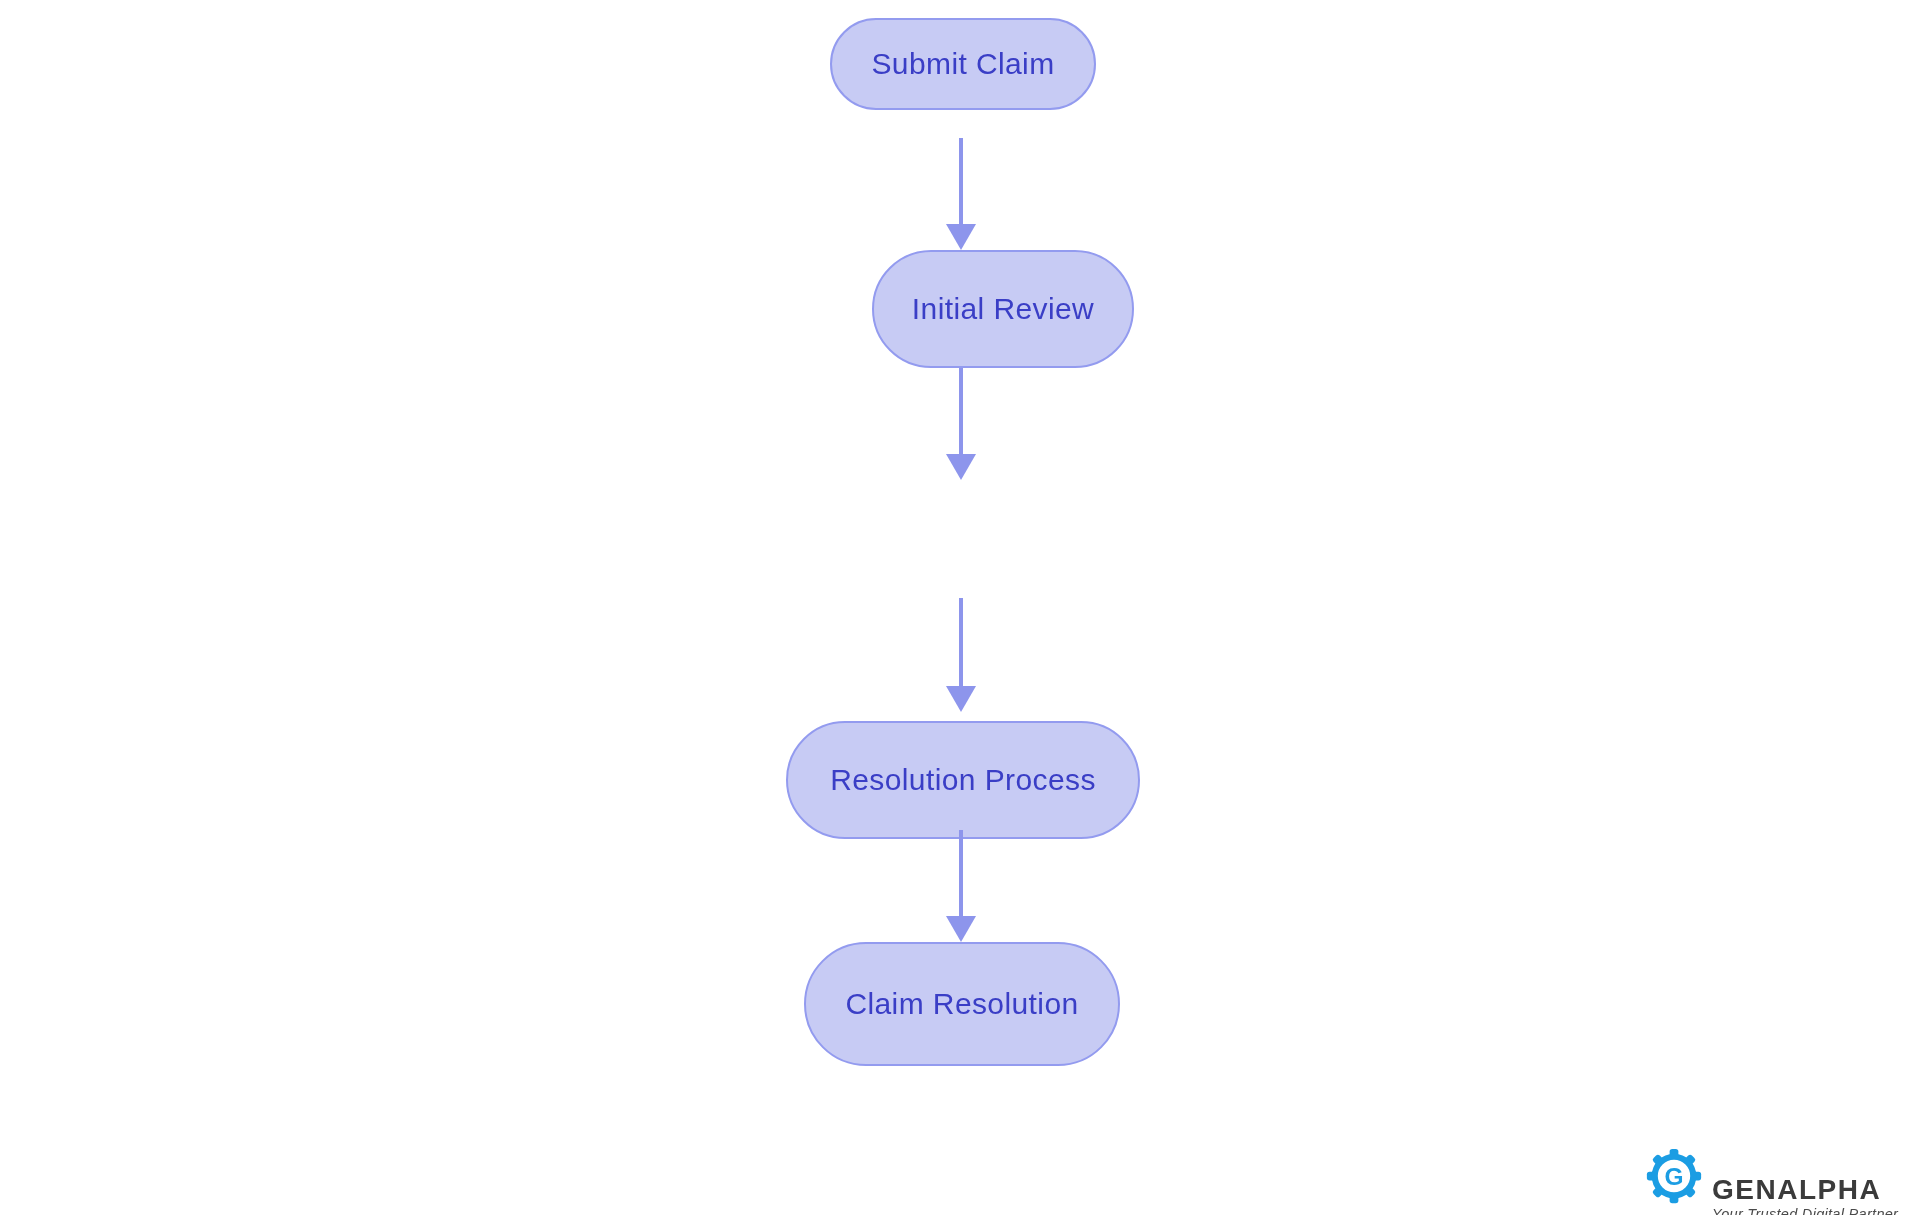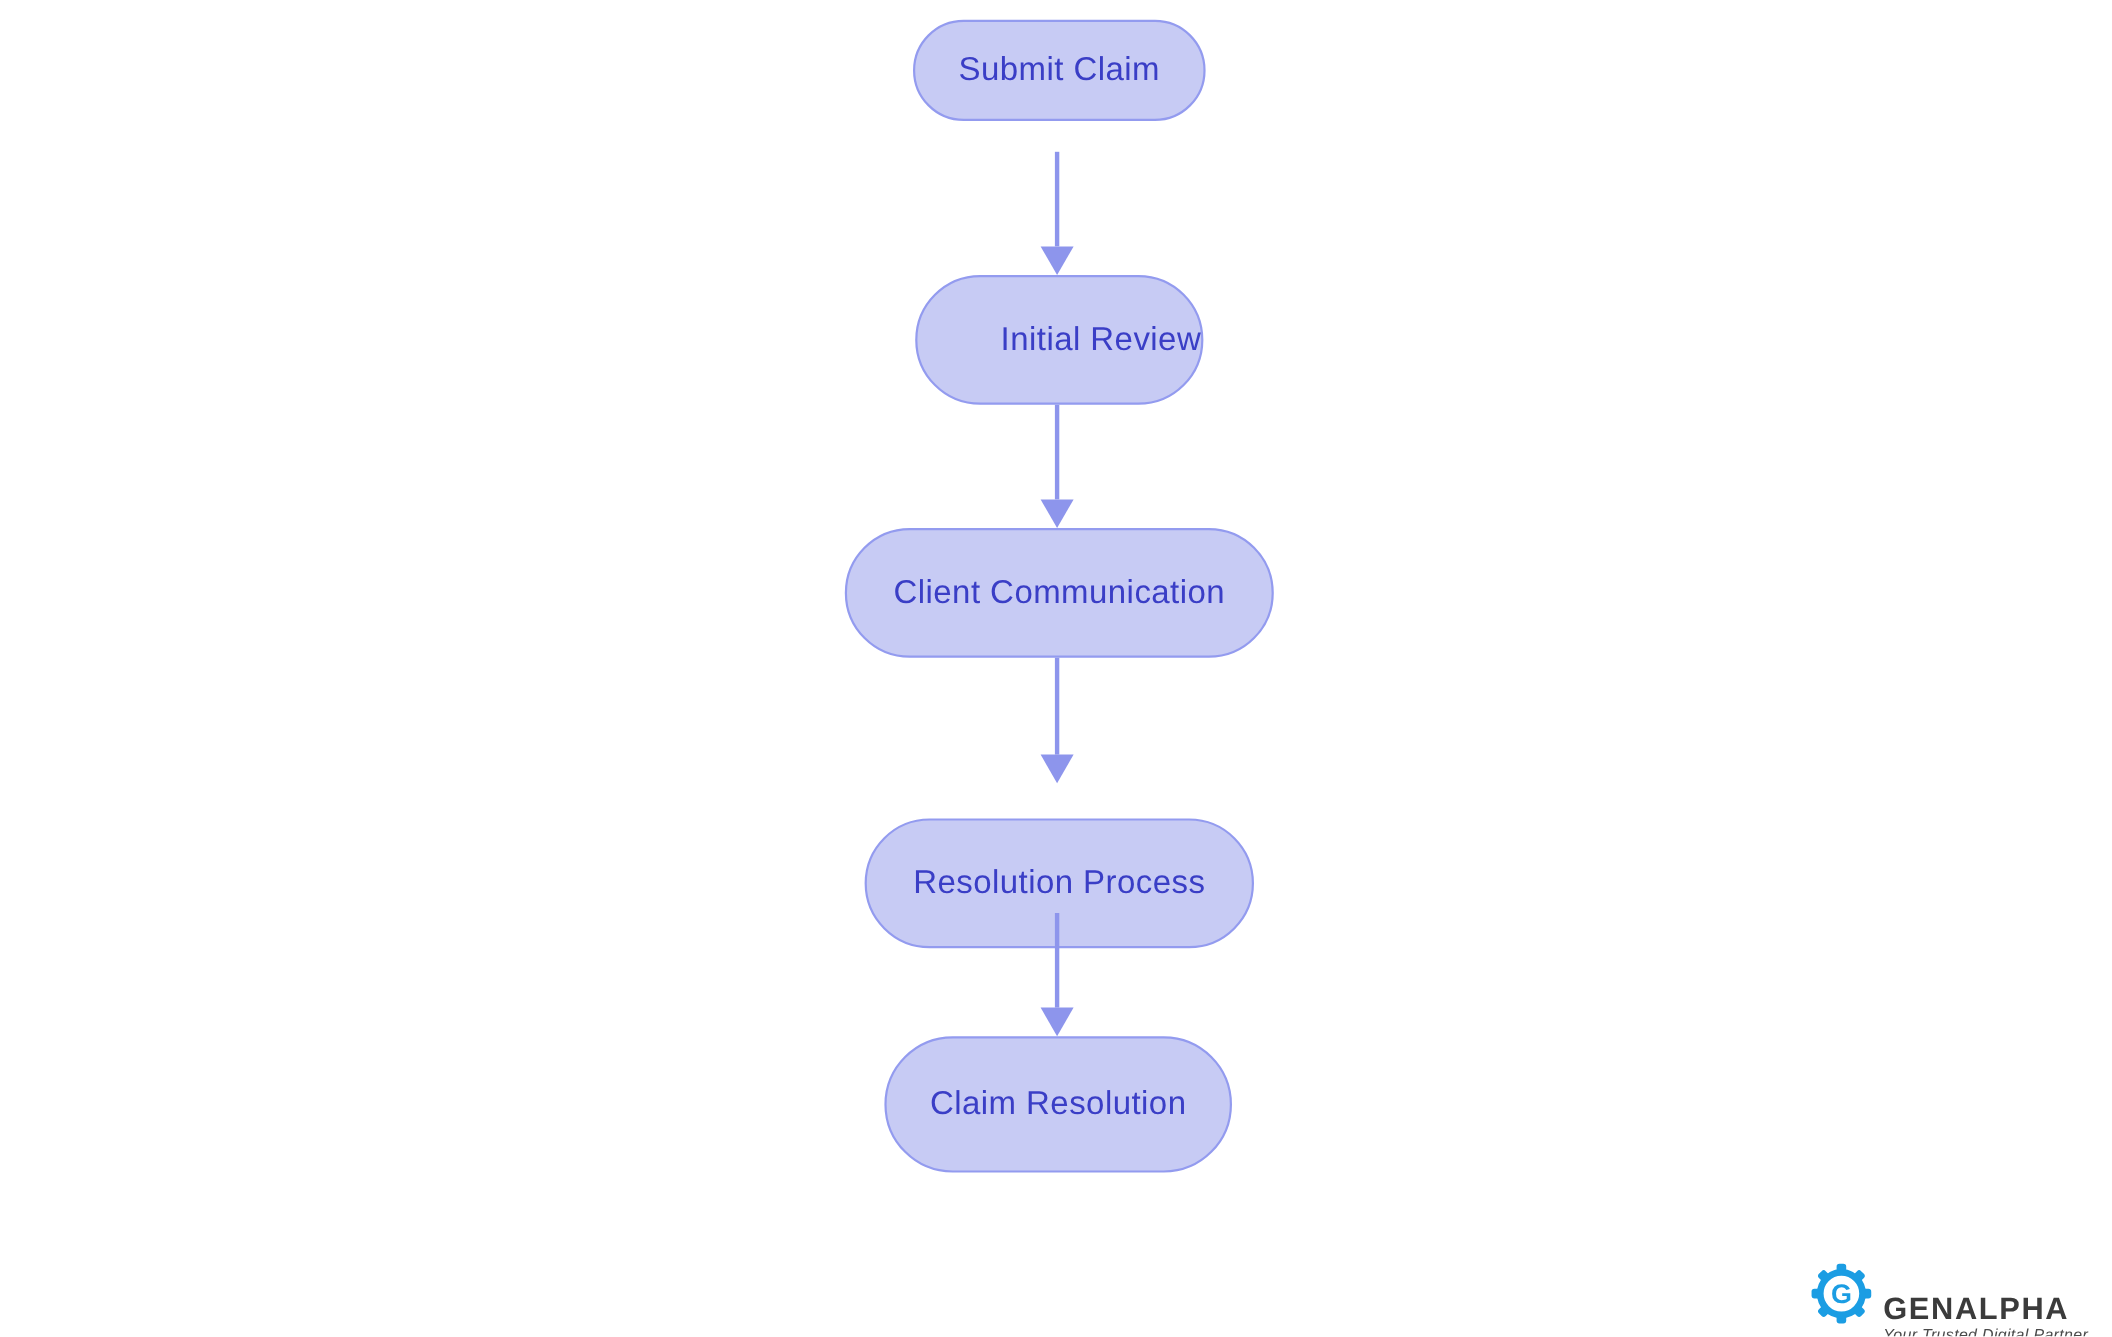--- a/index.html
+++ b/index.html
@@ -33,23 +33,23 @@
     justify-content: center;
   }
   .node-label {
     color: var(--node-text, #3a3ec6);
     font-size: 30px;
     font-weight: 400;
     letter-spacing: 0.4px;
     white-space: nowrap;
   }
   .node-1 { left: 830px; top: 18px;  width: 266px; height: 92px; }
-  .node-2 { left: 832px; top: 250px; width: 262px; height: 118px; justify-content: flex-end; }
+  .node-2 { left: 872px; top: 250px; width: 262px; height: 118px; }
   .node-3 { left: 768px; top: 480px; width: 390px; height: 118px; }
-  .node-4 { left: 786px; top: 744px; width: 354px; height: 118px; }
+  .node-4 { left: 786px; top: 721px; width: 354px; height: 118px; }
   .node-5 { left: 804px; top: 942px; width: 316px; height: 124px; }
 
   .connector {
     position: absolute;
     width: 30px;
     left: 946px; 
     display: flex;
     flex-direction: column;
     align-items: center;
   }
@@ -118,23 +118,20 @@
 
   <div class="node node-2">
     <span class="node-label">Initial Review</span>
   </div>
 
   <div class="connector conn-2">
     <div class="line"></div>
     <div class="arrowhead"></div>
   </div>
 
-  <div class="node node-3">
-    <span class="node-label">Client Communication</span>
-  </div>
 
   <div class="connector conn-3">
     <div class="line"></div>
     <div class="arrowhead"></div>
   </div>
 
   <div class="node node-4">
     <span class="node-label">Resolution Process</span>
   </div>
 

